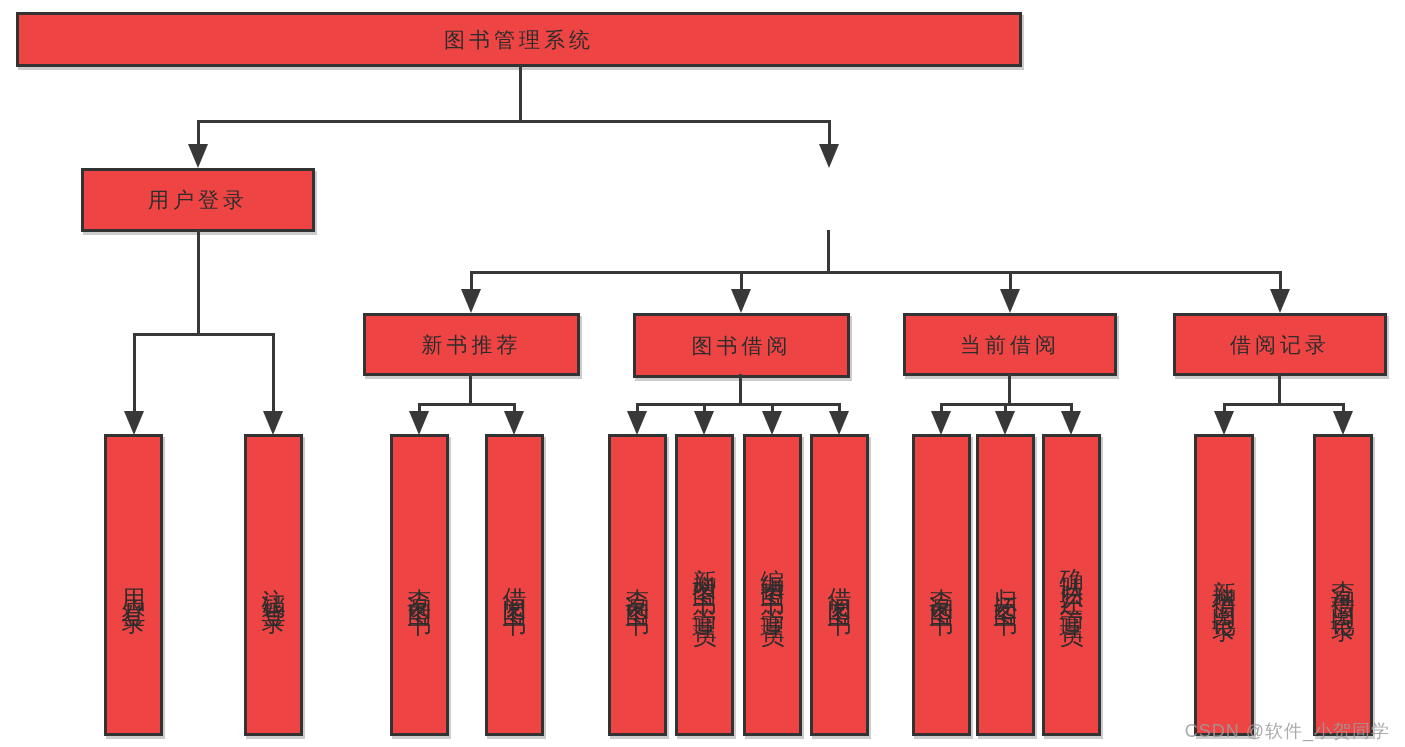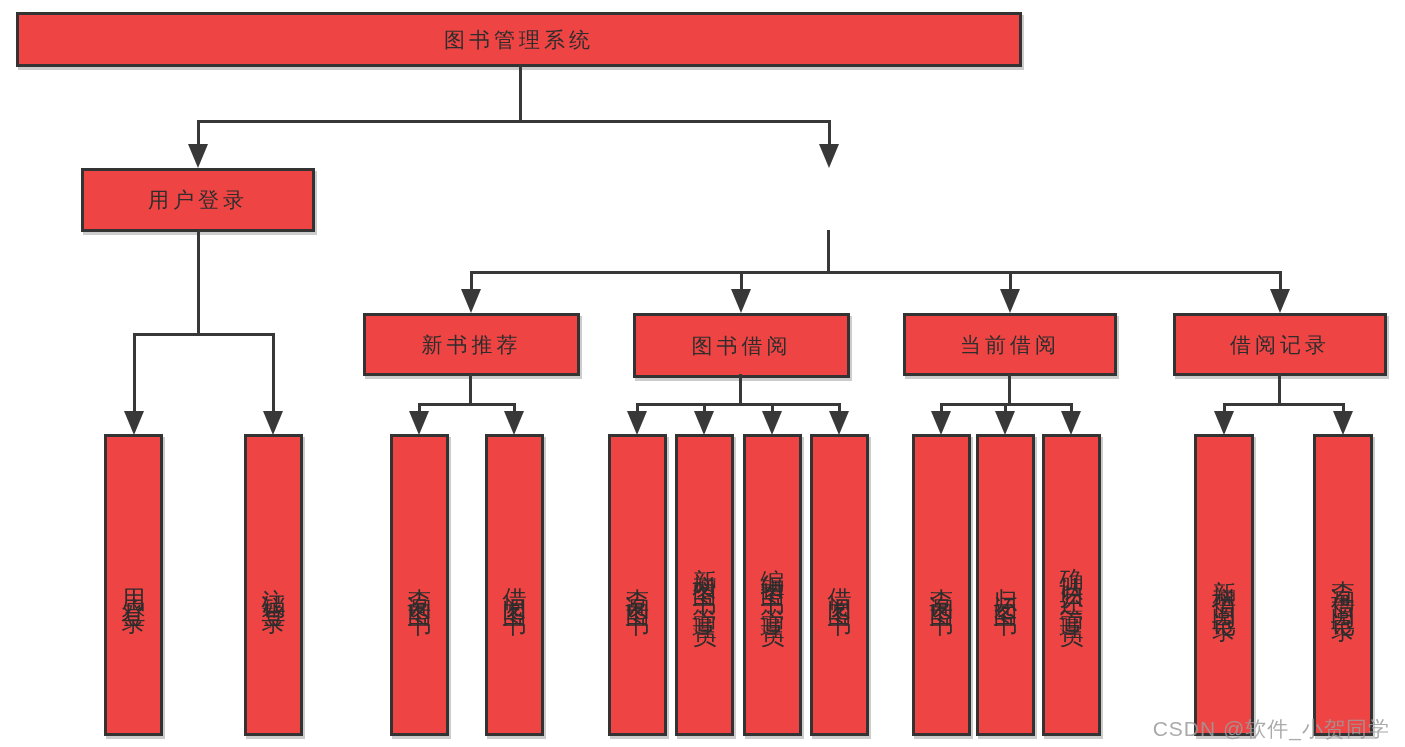--- a/index.html
+++ b/index.html
@@ -48,21 +48,21 @@
     width: 0; height: 0;
     border-left: 10px solid transparent;
     border-right: 10px solid transparent;
     border-top: 24px solid var(--line, #383838);
   }
 
   .watermark {
     position: absolute;
     right: 15px;
     bottom: 4px;
-    font-size: 21px;
+    font-size: 18px;
     letter-spacing: 1px;
     color: var(--watermark, #9c9c9c);
     opacity: 0.85;
     white-space: nowrap;
     z-index: 10;
   }
 </style>
 </head>
 <body>
 

